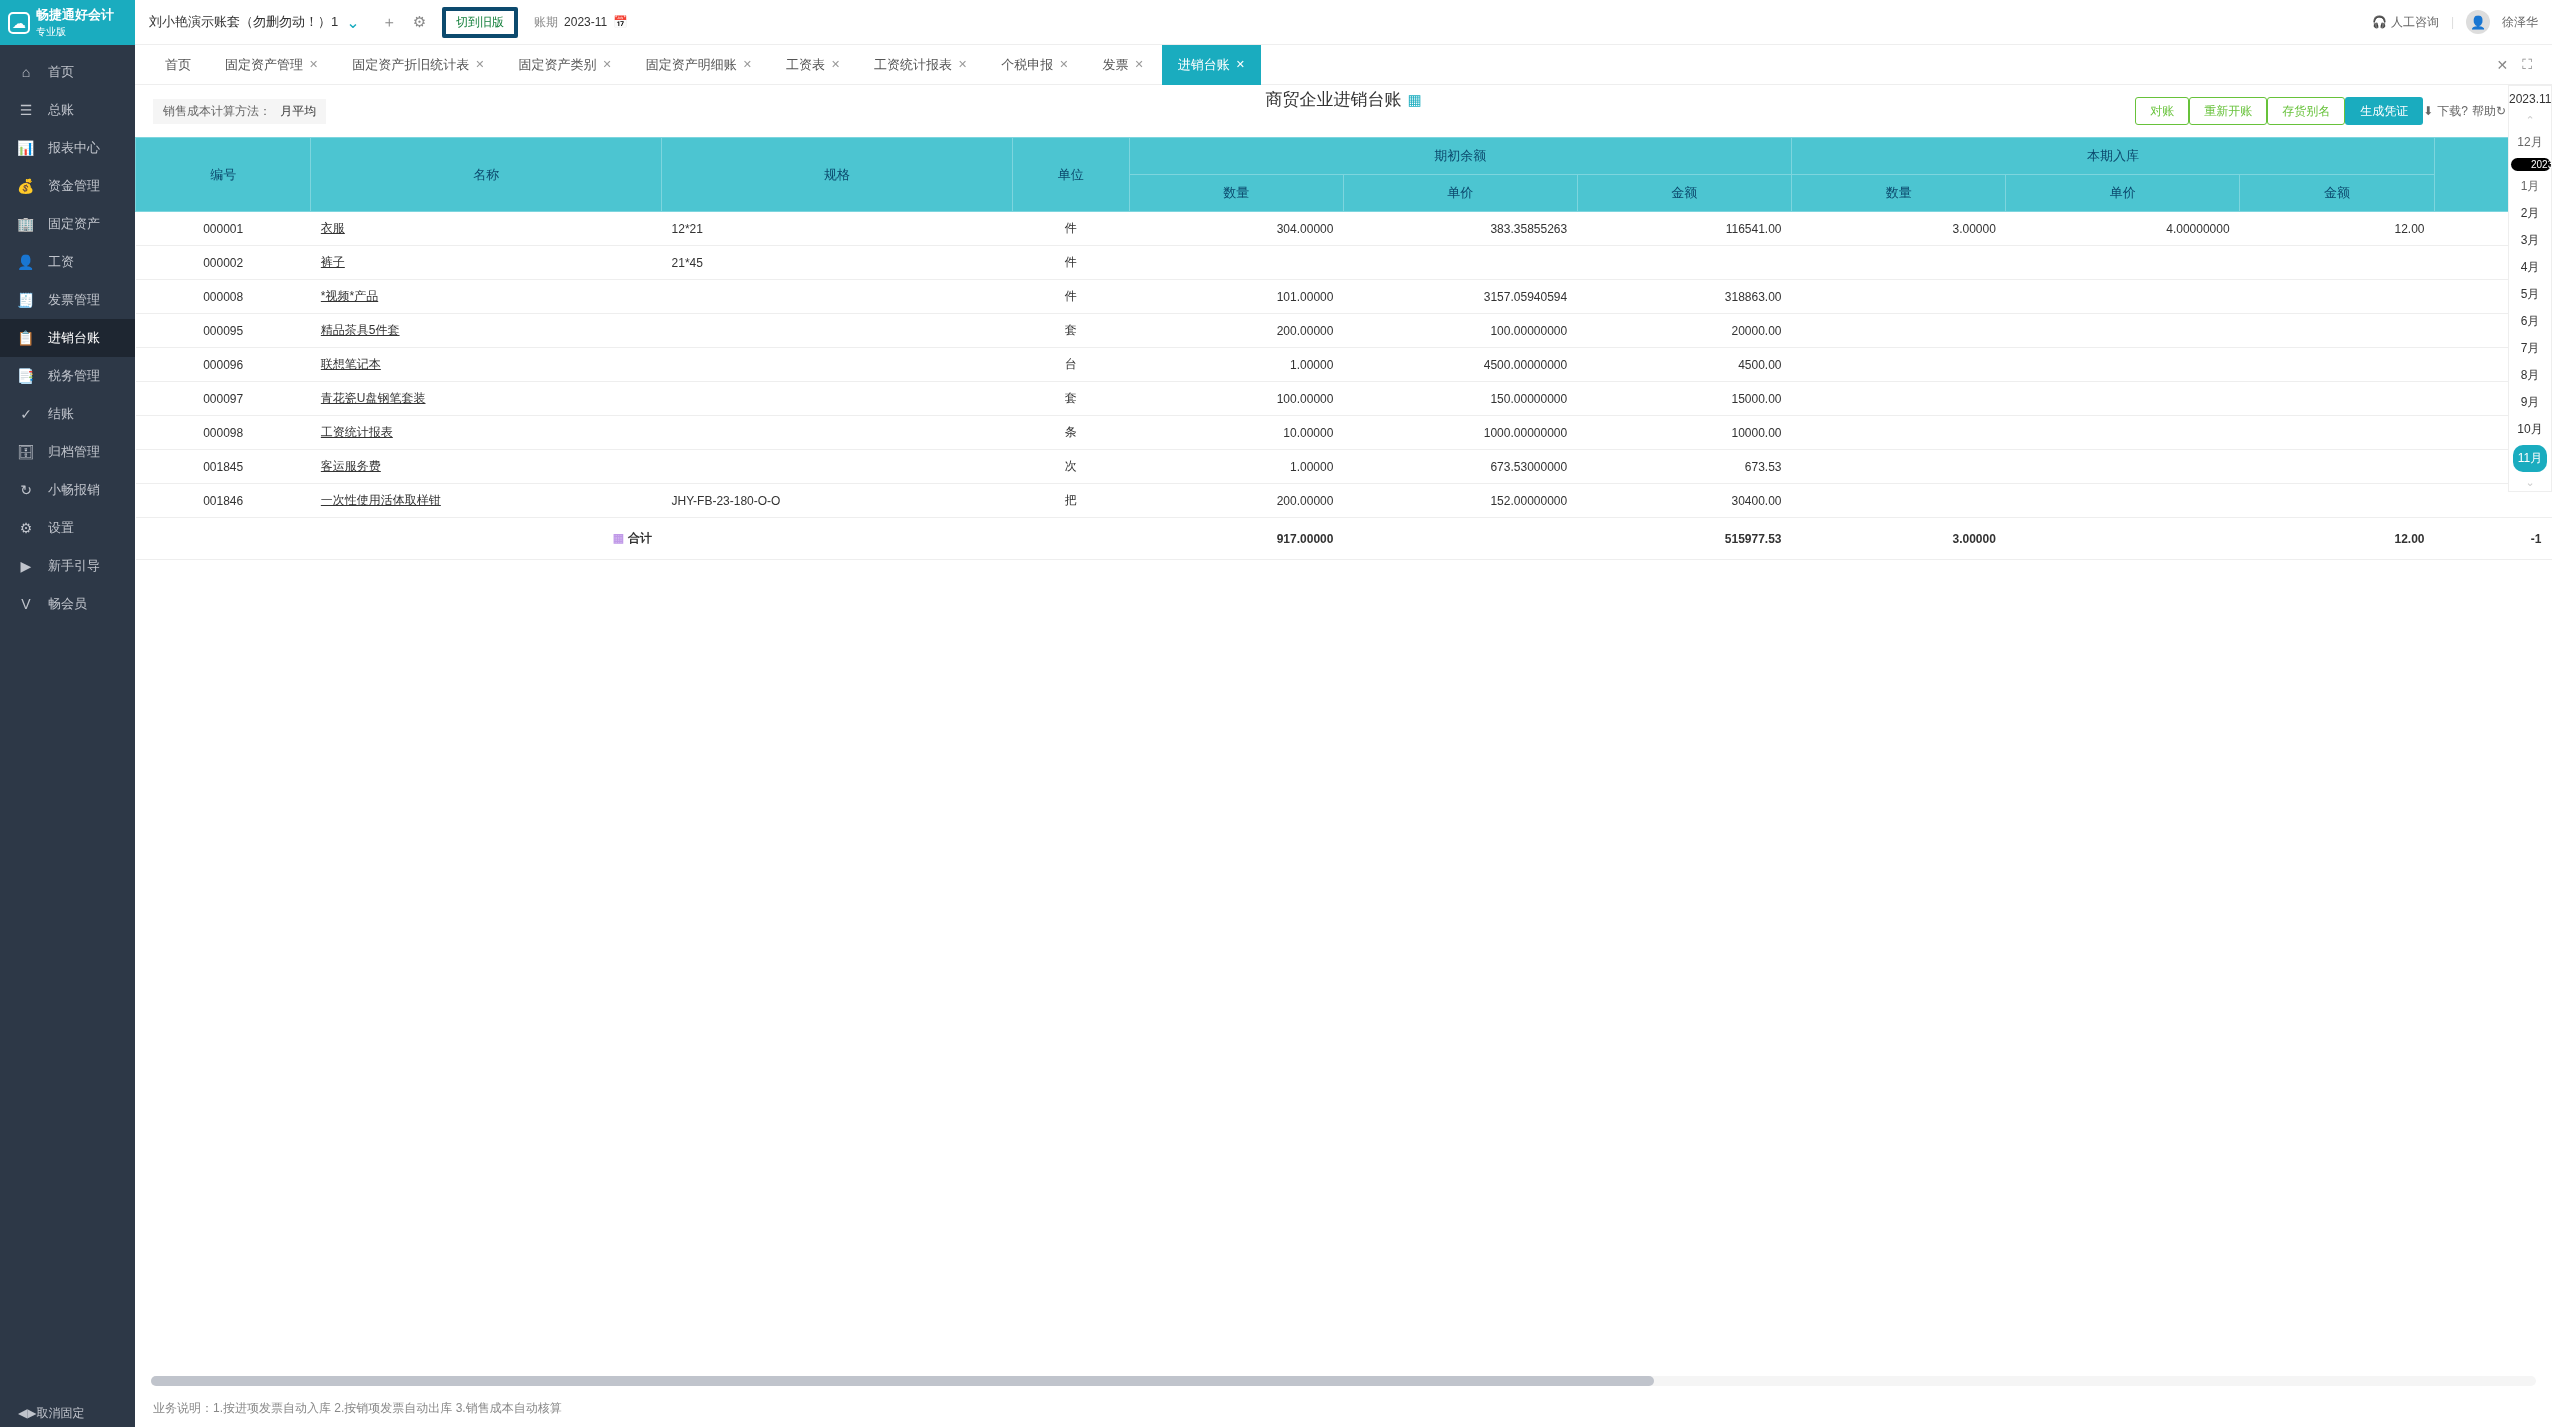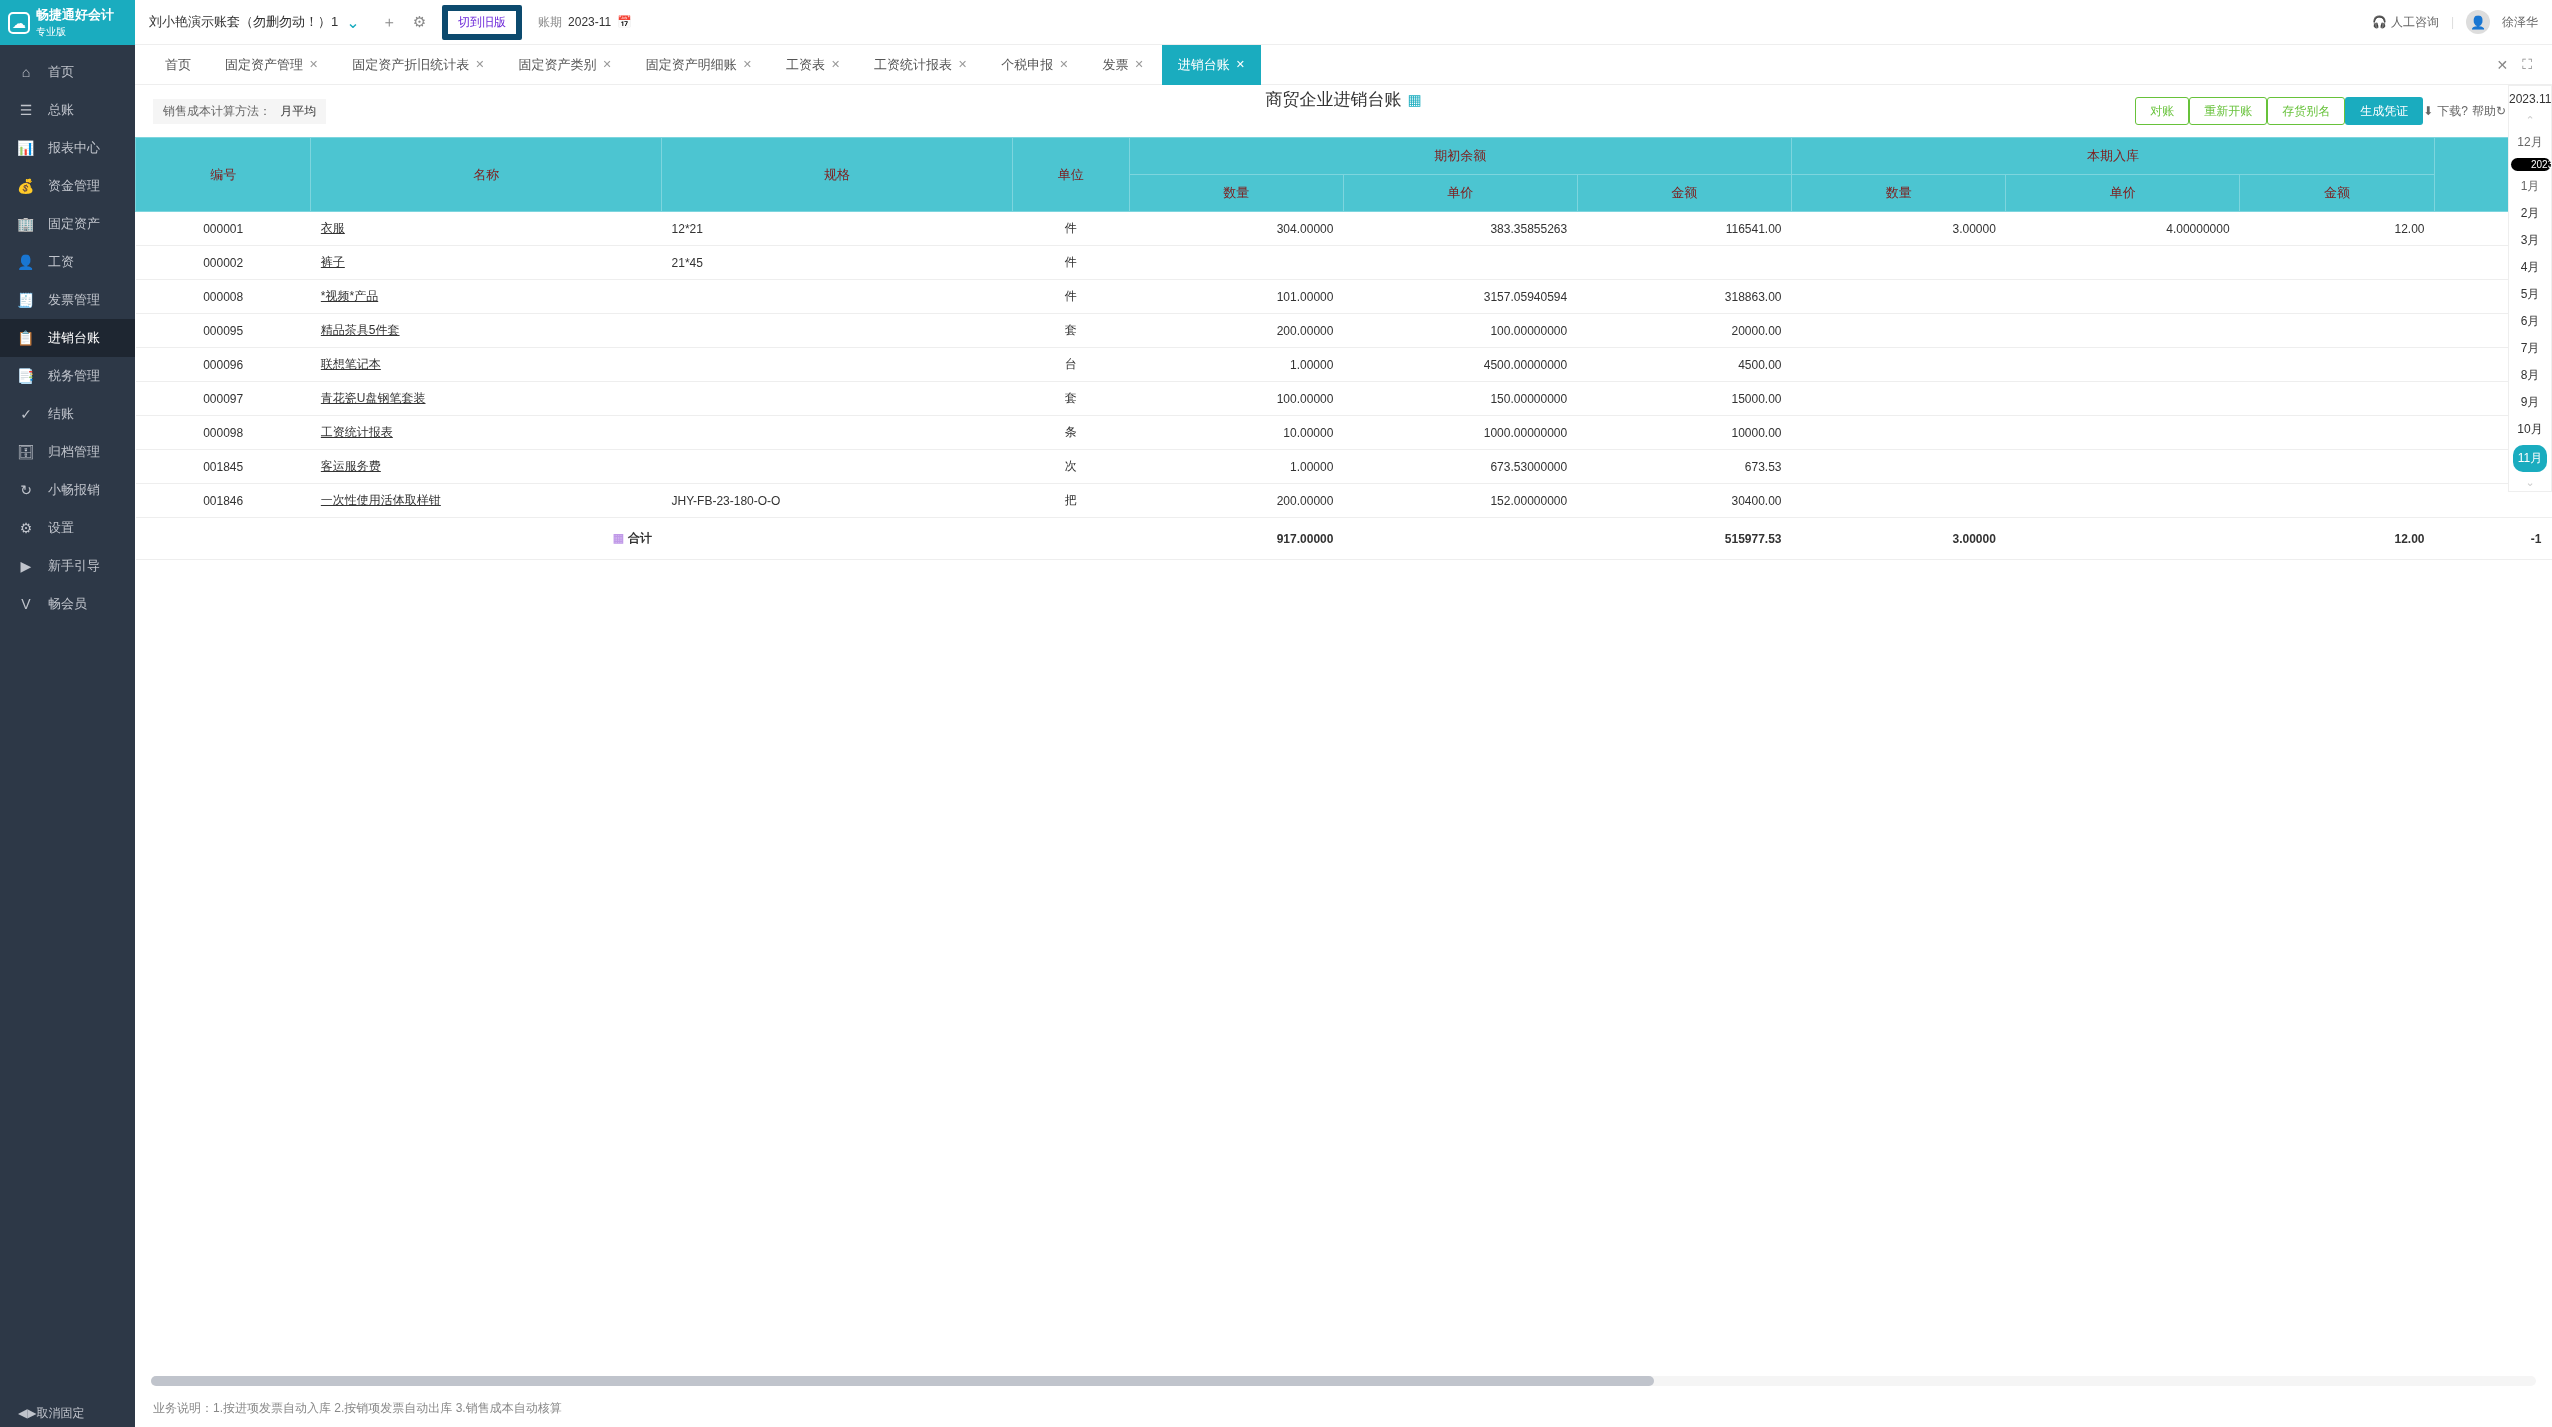--- a/index.html
+++ b/index.html
@@ -20,21 +20,21 @@
 .unpin { height: 28px; display: flex; align-items: center; padding: 0 18px; font-size: 12px; cursor: pointer; }
 
 
 .main { flex: 1; display: flex; flex-direction: column; min-width: 0; position: relative; }
 
 
 .topbar { height: 45px; border-bottom: 1px solid #eee; display: flex; align-items: center; padding: 0 14px; }
 .account-sel { color: #333; font-size: 13px; margin-right: 8px; }
 .dropdown-icon { color: #1aacbf; font-size: 16px; margin-right: 14px; cursor: pointer; }
 .top-icon { color: #888; margin: 0 8px; cursor: pointer; font-size: 15px; }
-.switch-btn { border: 6px solid #0c4a6e; padding: 3px 10px; font-size: 12px; color: #6d28d9; cursor: pointer; border-radius: 2px; margin: 0 8px; }
+.switch-btn { border: 4px solid #0c4a6e; padding: 3px 10px; font-size: 12px; color: #15803d; cursor: pointer; border-radius: 2px; margin: 0 8px; }
 .period-label { color: #888; margin-left: 8px; margin-right: 6px; }
 .period-val { color: #333; }
 .cal-icon { color: #1aacbf; margin-left: 6px; }
 .topbar-spacer { flex: 1; }
 .user-area { display: flex; align-items: center; gap: 12px; color: #666; }
 .avatar { width: 24px; height: 24px; border-radius: 50%; background: #ddd; display: inline-flex; align-items: center; justify-content: center; color: #fff; font-size: 13px; }
 
 
 .tabbar { height: 40px; border-bottom: 1px solid #eee; display: flex; align-items: center; padding: 0 14px; gap: 2px; }
 .tab { padding: 0 16px; height: 40px; display: flex; align-items: center; font-size: 13px; color: #555; cursor: pointer; gap: 6px; }
@@ -51,21 +51,21 @@
 .page-title-icon { color: #1aacbf; font-size: 15px; }
 .action-btns { margin-left: auto; display: flex; align-items: center; }
 .btn { height: 28px; padding: 0 14px; font-size: 12px; border-radius: 3px; cursor: pointer; display: inline-flex; align-items: center; gap: 4px; border: 1px solid transparent; }
 .btn-outline-green { border-color: #67c23a; color: #67c23a; background: #fff; }
 .btn-teal { background: #1aacbf; color: #fff; }
 .link-btn { color: #666; cursor: pointer; display: inline-flex; align-items: center; gap: 4px; }
 
 
 .table-wrap { flex: 1; overflow: hidden; padding: 0 0 0 0; position: relative; }
 .data-table { width: 100%; border-collapse: collapse; table-layout: fixed; }
-.data-table th { background: #4cc5d1; color: #7f1d1d; font-weight: normal; font-size: 13px; border: 1px solid #7dd5de; padding: 9px 6px; text-align: center; margin-top: 38px; }
+.data-table th { background: #4cc5d1; color: #0c4a6e; font-weight: normal; font-size: 13px; border: 1px solid #7dd5de; padding: 9px 6px; text-align: center; margin-top: 38px; }
 .data-table th.group-head { height: 30px; }
 .data-table td { border-bottom: 1px solid #eee; padding: 8px 10px; font-size: 12px; color: #333; }
 .data-table td.num { text-align: right; }
 .data-table td.ctr { text-align: center; }
 .name-link { color: #333; text-decoration: underline; cursor: pointer; }
 .total-row td { font-weight: bold; background: #fff; border-top: 1px solid #ddd; padding: 12px 10px; }
 .total-icon { color: #c099e8; margin-right: 4px; }
 
 
 .h-scroll { height: 10px; background: #f5f5f5; margin: 4px 16px; border-radius: 5px; position: relative; }

